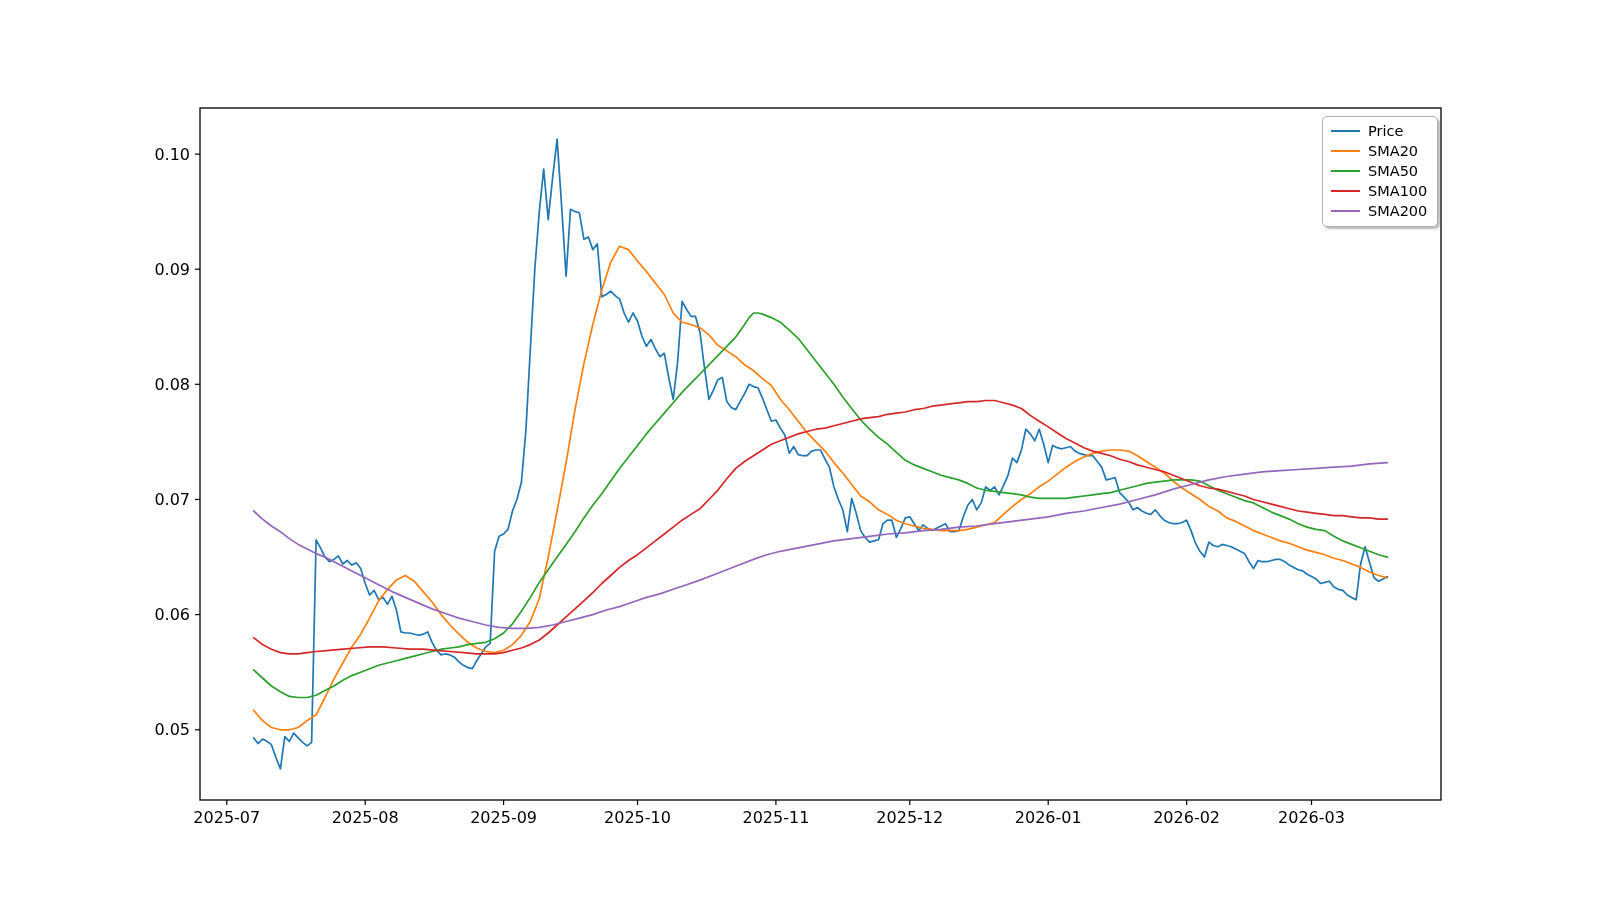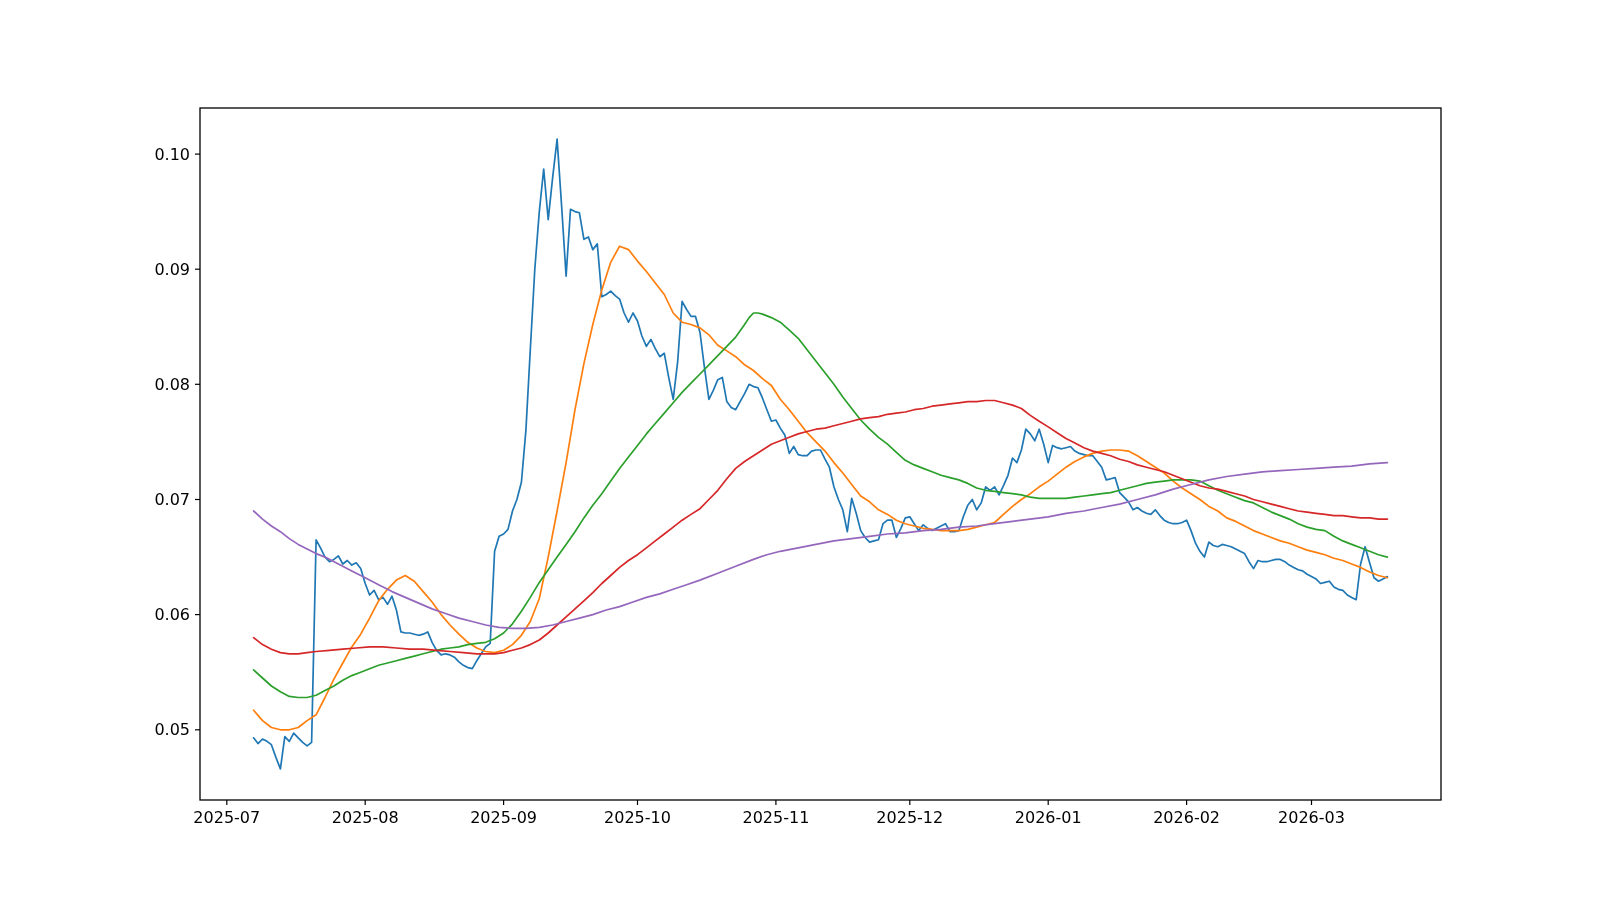--- a/index.html
+++ b/index.html
@@ -49,13 +49,35 @@
       <text x="190" y="620.1" text-anchor="end" font-size="16" fill="#000000">0.06</text>
       <line x1="195" y1="499.5" x2="200" y2="499.5" stroke="#000" stroke-width="1.2"></line>
       <text x="190" y="505.0" text-anchor="end" font-size="16" fill="#000000">0.07</text>
       <line x1="195" y1="384.3" x2="200" y2="384.3" stroke="#000" stroke-width="1.2"></line>
       <text x="190" y="389.8" text-anchor="end" font-size="16" fill="#000000">0.08</text>
       <line x1="195" y1="269.2" x2="200" y2="269.2" stroke="#000" stroke-width="1.2"></line>
       <text x="190" y="274.7" text-anchor="end" font-size="16" fill="#000000">0.09</text>
       <line x1="195" y1="154.1" x2="200" y2="154.1" stroke="#000" stroke-width="1.2"></line>
       <text x="190" y="159.6" text-anchor="end" font-size="16" fill="#000000">0.10</text>
     </svg>
+  <div class="legend" id="legend">
+      <div class="legend-row">
+       <span class="legend-swatch" style="border-top-color:#1f77b4"></span>
+       <span class="legend-label">Price</span>
+     </div>
+      <div class="legend-row">
+       <span class="legend-swatch" style="border-top-color:#ff7f0e"></span>
+       <span class="legend-label">SMA20</span>
+     </div>
+      <div class="legend-row">
+       <span class="legend-swatch" style="border-top-color:#2ca02c"></span>
+       <span class="legend-label">SMA50</span>
+     </div>
+      <div class="legend-row">
+       <span class="legend-swatch" style="border-top-color:#d62728"></span>
+       <span class="legend-label">SMA100</span>
+     </div>
+      <div class="legend-row">
+       <span class="legend-swatch" style="border-top-color:#9467bd"></span>
+       <span class="legend-label">SMA200</span>
+     </div>
+    </div>
 </div>
 
 </body></html>

